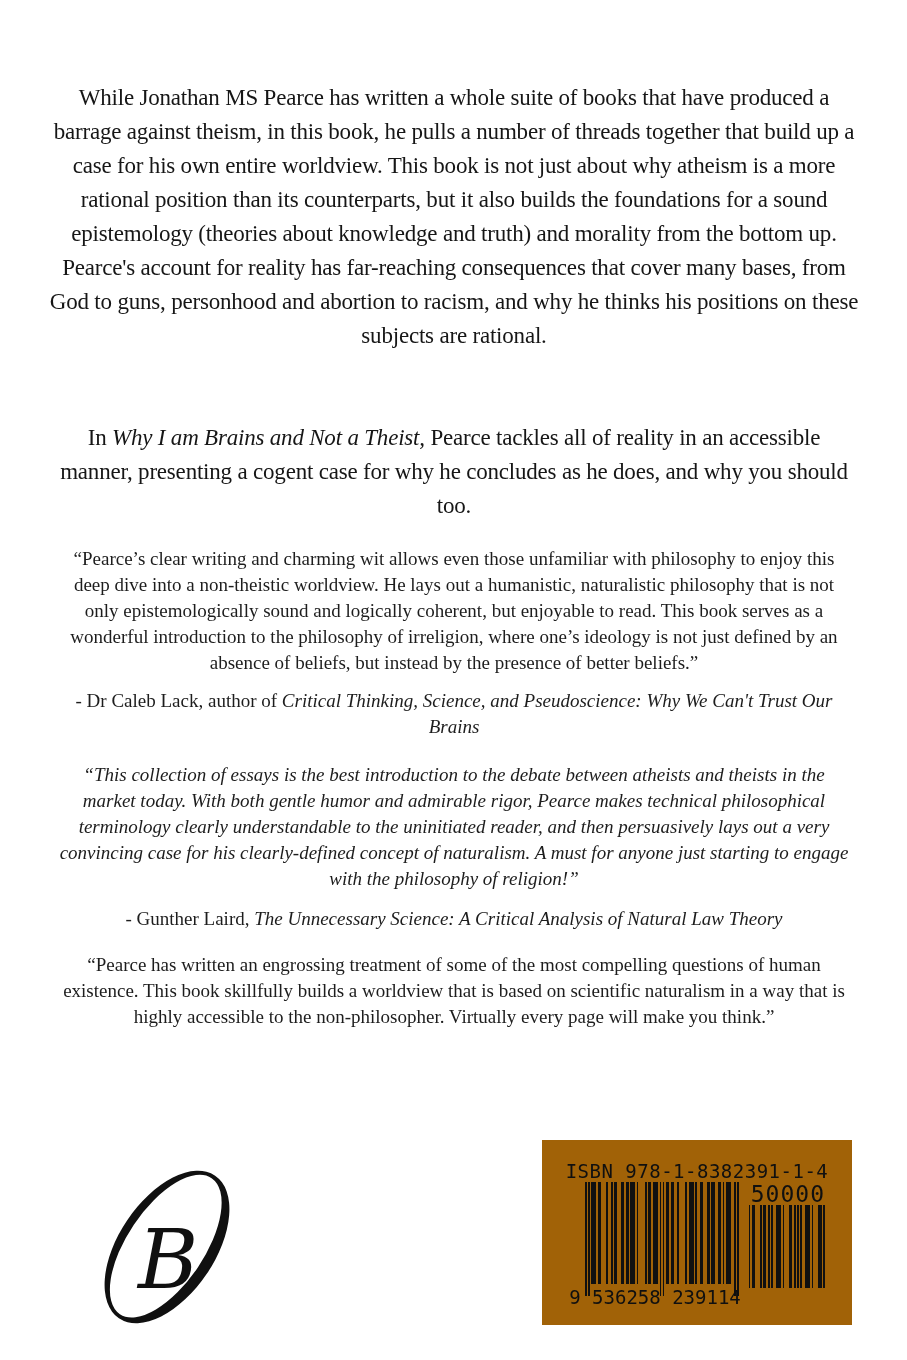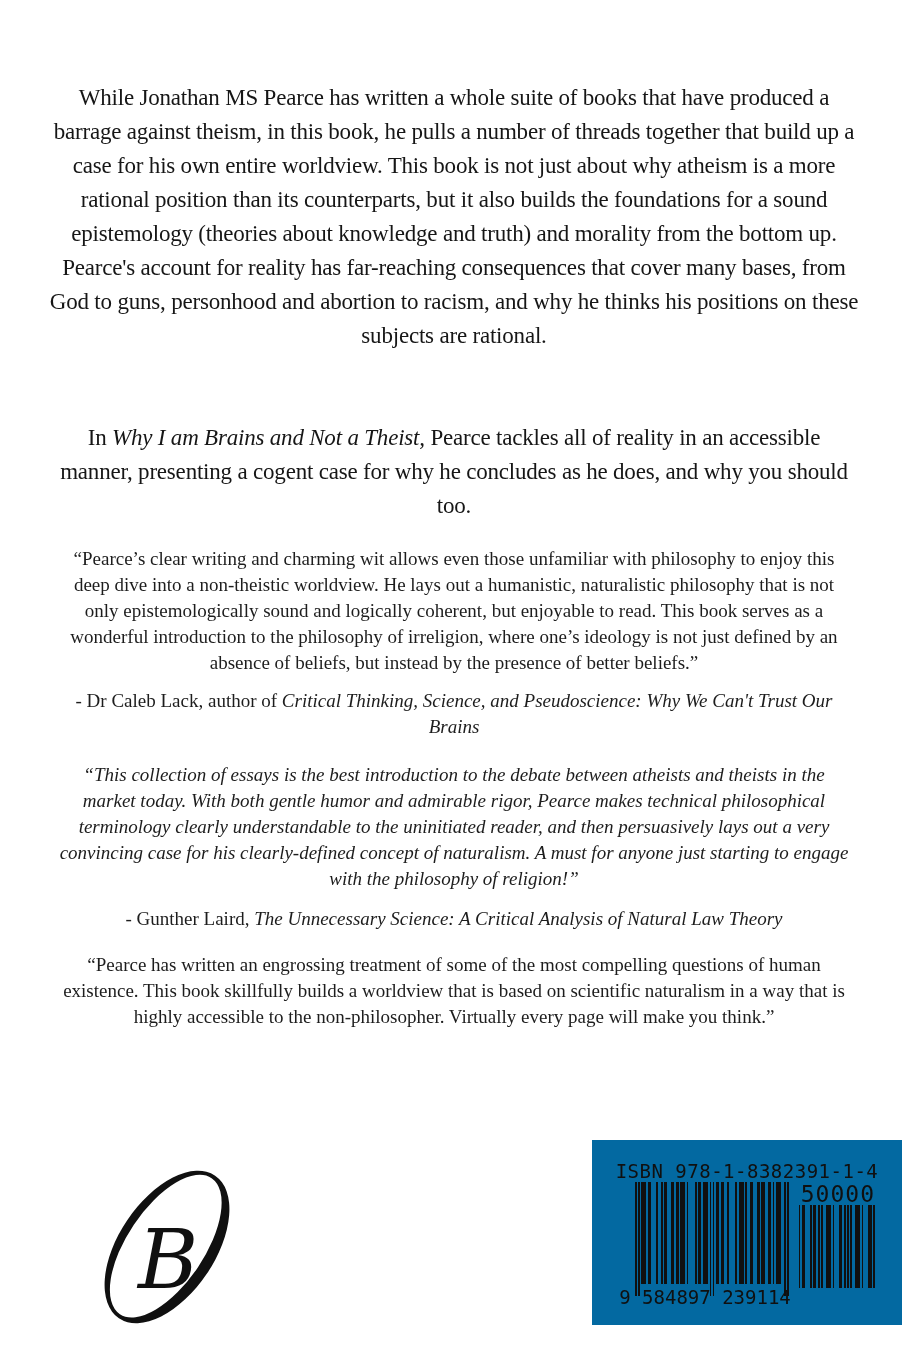--- a/index.html
+++ b/index.html
@@ -34,22 +34,22 @@
   
   .logo { position:absolute; left:66px; top:1148px; width:222px; height:208px; }
   .logo svg { width:100%; height:100%; }
   .logo-b {
     font-family:"DejaVu Serif", serif; font-style:italic;
     font-size:82px; fill:#101010;
   }
 
   
   .barcode-box {
-    position:absolute; left:592px; top:1140px; width:310px; height:185px;
-    background:#0369a1;
+    position:absolute; left:542px; top:1140px; width:310px; height:185px;
+    background:#a16207;
     font-family:"DejaVu Sans Mono", "Liberation Mono", monospace;
     color:#101010;
   }
   .isbn-label {
     position:absolute; top:20px; left:0; width:100%; text-align:center;
     font-size:19px; letter-spacing:0.5px; white-space:nowrap;
   }
   .addon-label {
     position:absolute; top:41px; right:27px;
     font-size:23px; letter-spacing:1px;
@@ -162,16 +162,16 @@
           <rect x="258.46" y="23" width="1.62" height="83"></rect>
           <rect x="263.32" y="23" width="1.62" height="83"></rect>
           <rect x="264.94" y="23" width="1.62" height="83"></rect>
           <rect x="266.56" y="23" width="1.62" height="83"></rect>
           <rect x="269.80" y="23" width="1.62" height="83"></rect>
           <rect x="276.28" y="23" width="1.62" height="83"></rect>
           <rect x="277.90" y="23" width="1.62" height="83"></rect>
           <rect x="281.14" y="23" width="1.62" height="83"></rect>
         </g>
       </svg>
-    <div class="barcode-digits">9 584897 239114</div>
+    <div class="barcode-digits">9 536258 239114</div>
   </div>
 
 </div>
 
 </body></html>

